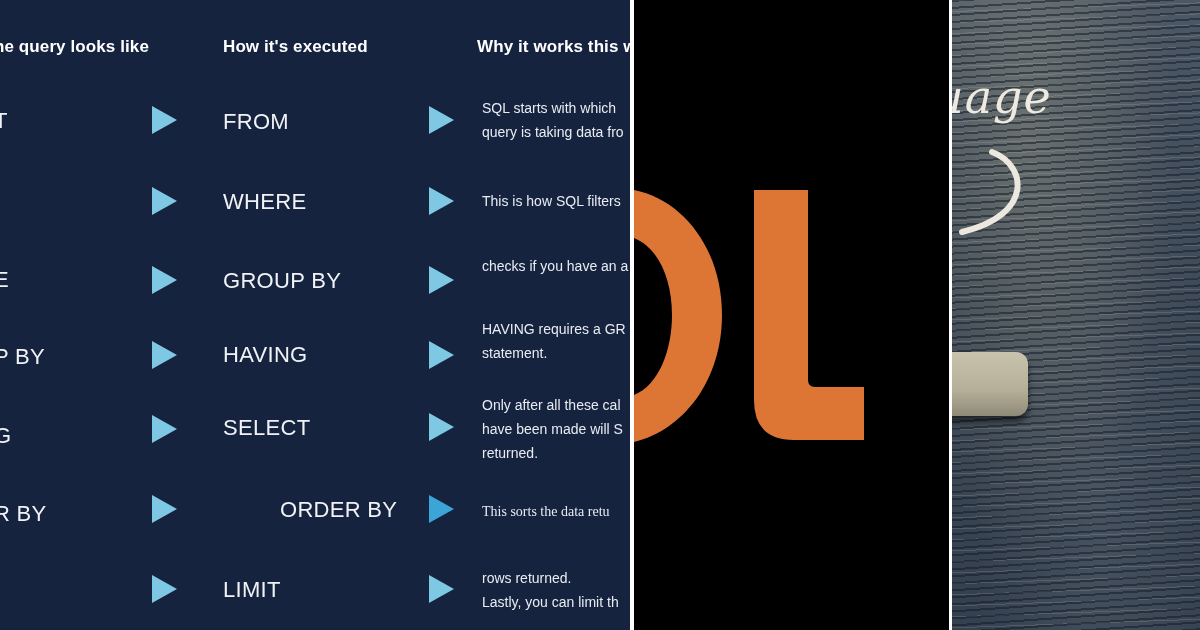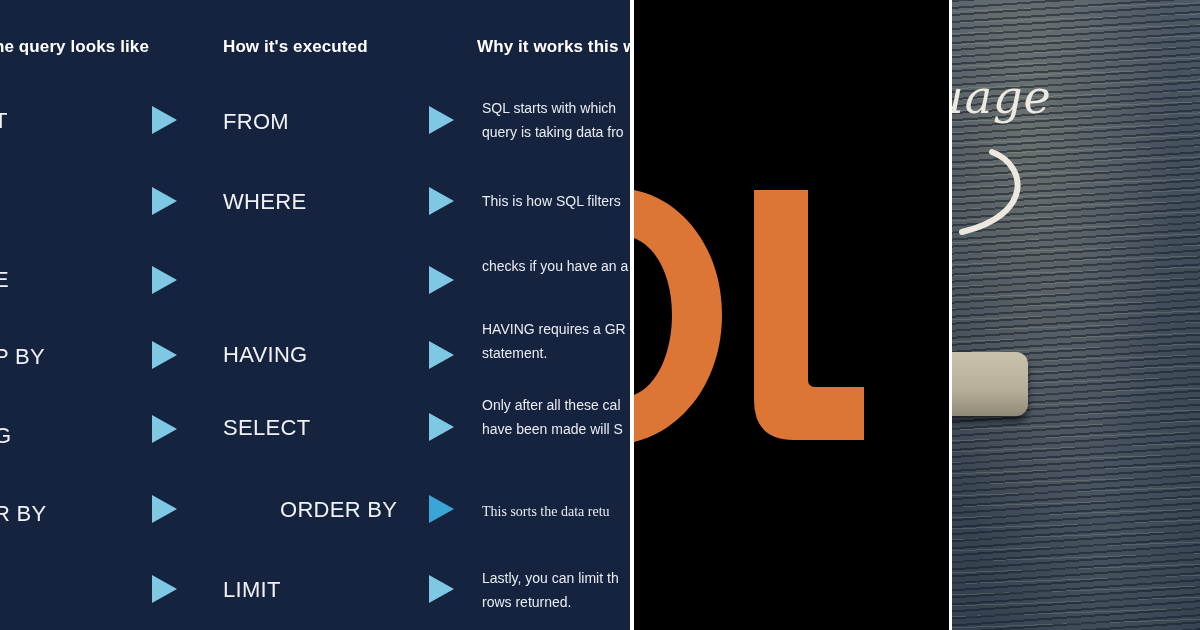--- a/index.html
+++ b/index.html
@@ -77,20 +77,21 @@
   <div class="arrow" style="left:152px; top:106px;"></div>
   <div class="arrow" style="left:152px; top:187px;"></div>
   <div class="arrow" style="left:152px; top:266px;"></div>
   <div class="arrow" style="left:152px; top:341px;"></div>
   <div class="arrow" style="left:152px; top:415px;"></div>
   <div class="arrow" style="left:152px; top:495px;"></div>
   <div class="arrow" style="left:152px; top:575px;"></div>
 
   <div class="kw" style="left:223px; top:109px;">FROM</div>
   <div class="kw" style="left:223px; top:189px;">WHERE</div>
+  <div class="kw" style="left:223px; top:268px;">GROUP BY</div>
   <div class="kw" style="left:223px; top:342px;">HAVING</div>
   <div class="kw" style="left:223px; top:415px;">SELECT</div>
   <div class="kw" style="left:237px; top:497px;margin-left:43px;">ORDER BY</div>
   <div class="kw" style="left:223px; top:577px;">LIMIT</div>
 
   <div class="arrow" style="left:429px; top:106px;"></div>
   <div class="arrow" style="left:429px; top:187px;"></div>
   <div class="arrow" style="left:429px; top:266px;"></div>
   <div class="arrow" style="left:429px; top:341px;"></div>
   <div class="arrow" style="left:429px; top:413px;"></div>
@@ -107,27 +108,28 @@
   <div class="desc" style="top:254px;">
     <div>checks if you have an a</div>
   </div>
   <div class="desc" style="top:317px;">
     <div>HAVING requires a GR</div>
     <div>statement.</div>
   </div>
   <div class="desc" style="top:393px;">
     <div>Only after all these cal</div>
     <div>have been made will S</div>
+    <div>returned.</div>
   </div>
   <div class="desc" style="top:500px;font-family:Liberation Serif, serif;">
     <div>This sorts the data retu</div>
   </div>
   <div class="desc" style="top:566px;">
+    <div>rows returned.</div>
     <div>Lastly, you can limit th</div>
-    <div>rows returned.</div>
   </div>
 </div>
 
 <div class="divider" style="left:630px; width:4px;"></div>
 
 <div class="logo-panel">
   <svg width="315" height="630" viewBox="0 0 315 630">
 
     <path d="M 0 190
              C 50 200, 88 250, 88 315

